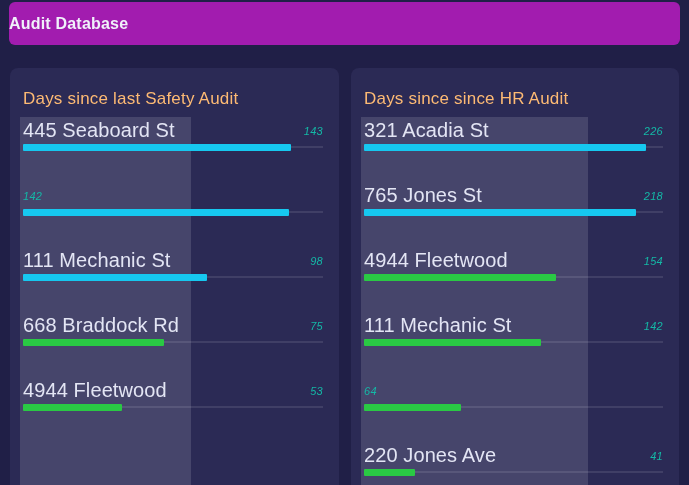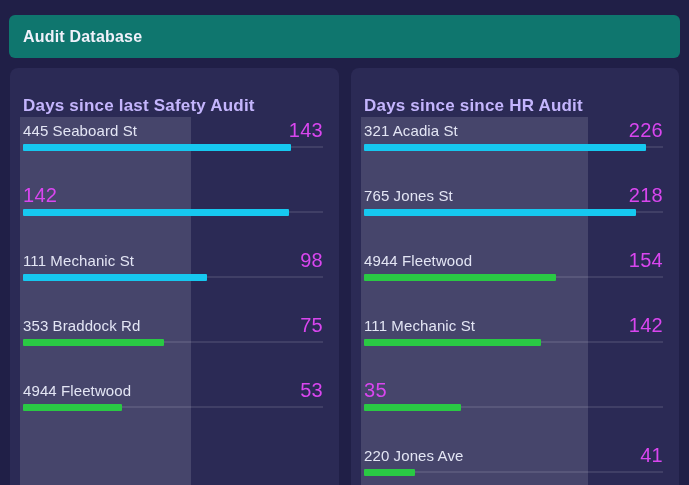--- a/index.html
+++ b/index.html
@@ -5,63 +5,62 @@
   html, body { margin: 0; padding: 0; }
   body {
     width: 689px; height: 485px;
     background: #201f47;
     overflow: hidden;
     position: relative;
     font-family: "Liberation Sans", sans-serif;
     -webkit-font-smoothing: antialiased;
   }
   .topbar {
-    position: absolute; left: 9px; top: 15px;
+    position: absolute; left: 9px; top: 2px;
     width: 671px; height: 43px;
-    background: #0f766e;
+    background: #a21caf;
     border-radius: 6px;
     display: flex; align-items: center;
     box-sizing: border-box;
-    padding-left: 14px;
   }
   .topbar-title {
     color: #f0f1fa; font-size: 16px; font-weight: bold; letter-spacing: .2px;
   }
   .panel {
     position: absolute; top: 68px; height: 470px;
     background: #2b2a55;
     border-radius: 8px;
     box-sizing: border-box;
     overflow: hidden;
   }
   .panel-title {
-    margin: 0; padding: 27px 0 0 13px;
-    color: #c4b5fd; font-size: 17px; font-weight: bold;
+    margin: 0; padding: 20px 0 0 13px;
+    color: #fdba74; font-size: 17px; font-weight: normal;
     line-height: 21px; letter-spacing: .2px;
   }
   .band {
     position: absolute; left: 10px; top: 49px; bottom: 0;
     background: rgba(255,255,255,0.128);
     z-index: 0;
   }
   .rows {
     position: absolute; top: 49px; left: 13px; right: 16px;
     z-index: 1;
   }
   .row { height: 34px; margin-bottom: 31px; }
   .row-head {
     height: 27px;
     display: flex; align-items: center; justify-content: space-between;
   }
   .row-label {
-    color: #e3e5f4; font-size: 15px; letter-spacing: .1px;
+    color: #e3e5f4; font-size: 20px; letter-spacing: .1px;
     white-space: nowrap;
   }
   .row-value {
-    color: #d946ef; font-size: 20px; font-weight: 500; letter-spacing: .3px;
+    color: #14b8a6; font-size: 11px; font-weight: 500; letter-spacing: .3px; font-style: italic;
   }
   .bar-track { position: relative; height: 7px; }
   .track-line {
     position: absolute; left: 0; right: 0; top: 2px; height: 2px;
     background: rgba(255,255,255,0.10);
   }
   .bar-fill {
     position: absolute; left: 0; top: 0; height: 7px;
     border-radius: 1px;
   }
@@ -107,21 +106,21 @@
       <span class="row-value">98</span>
     </div>
     <div class="bar-track">
       <div class="track-line"></div>
       <div class="bar-fill" style="width: 61.25%; background: rgb(22, 200, 240);"></div>
     </div>
   </div>
 
   <div class="row">
     <div class="row-head">
-      <span class="row-label">353 Braddock Rd</span>
+      <span class="row-label">668 Braddock Rd</span>
       <span class="row-value">75</span>
     </div>
     <div class="bar-track">
       <div class="track-line"></div>
       <div class="bar-fill" style="width: 46.88%; background: rgb(42, 201, 68);"></div>
     </div>
   </div>
 
   <div class="row">
     <div class="row-head">
@@ -179,21 +178,21 @@
       <span class="row-value">142</span>
     </div>
     <div class="bar-track">
       <div class="track-line"></div>
       <div class="bar-fill" style="width: 59.17%; background: rgb(42, 201, 68);"></div>
     </div>
   </div>
 
   <div class="row">
     <div class="row-head">
-      <span class="row-value">35</span>
+      <span class="row-value">64</span>
     </div>
     <div class="bar-track">
       <div class="track-line"></div>
       <div class="bar-fill" style="width: 32.5%; background: rgb(42, 201, 68);"></div>
     </div>
   </div>
 
   <div class="row">
     <div class="row-head">
       <span class="row-label">220 Jones Ave</span>

